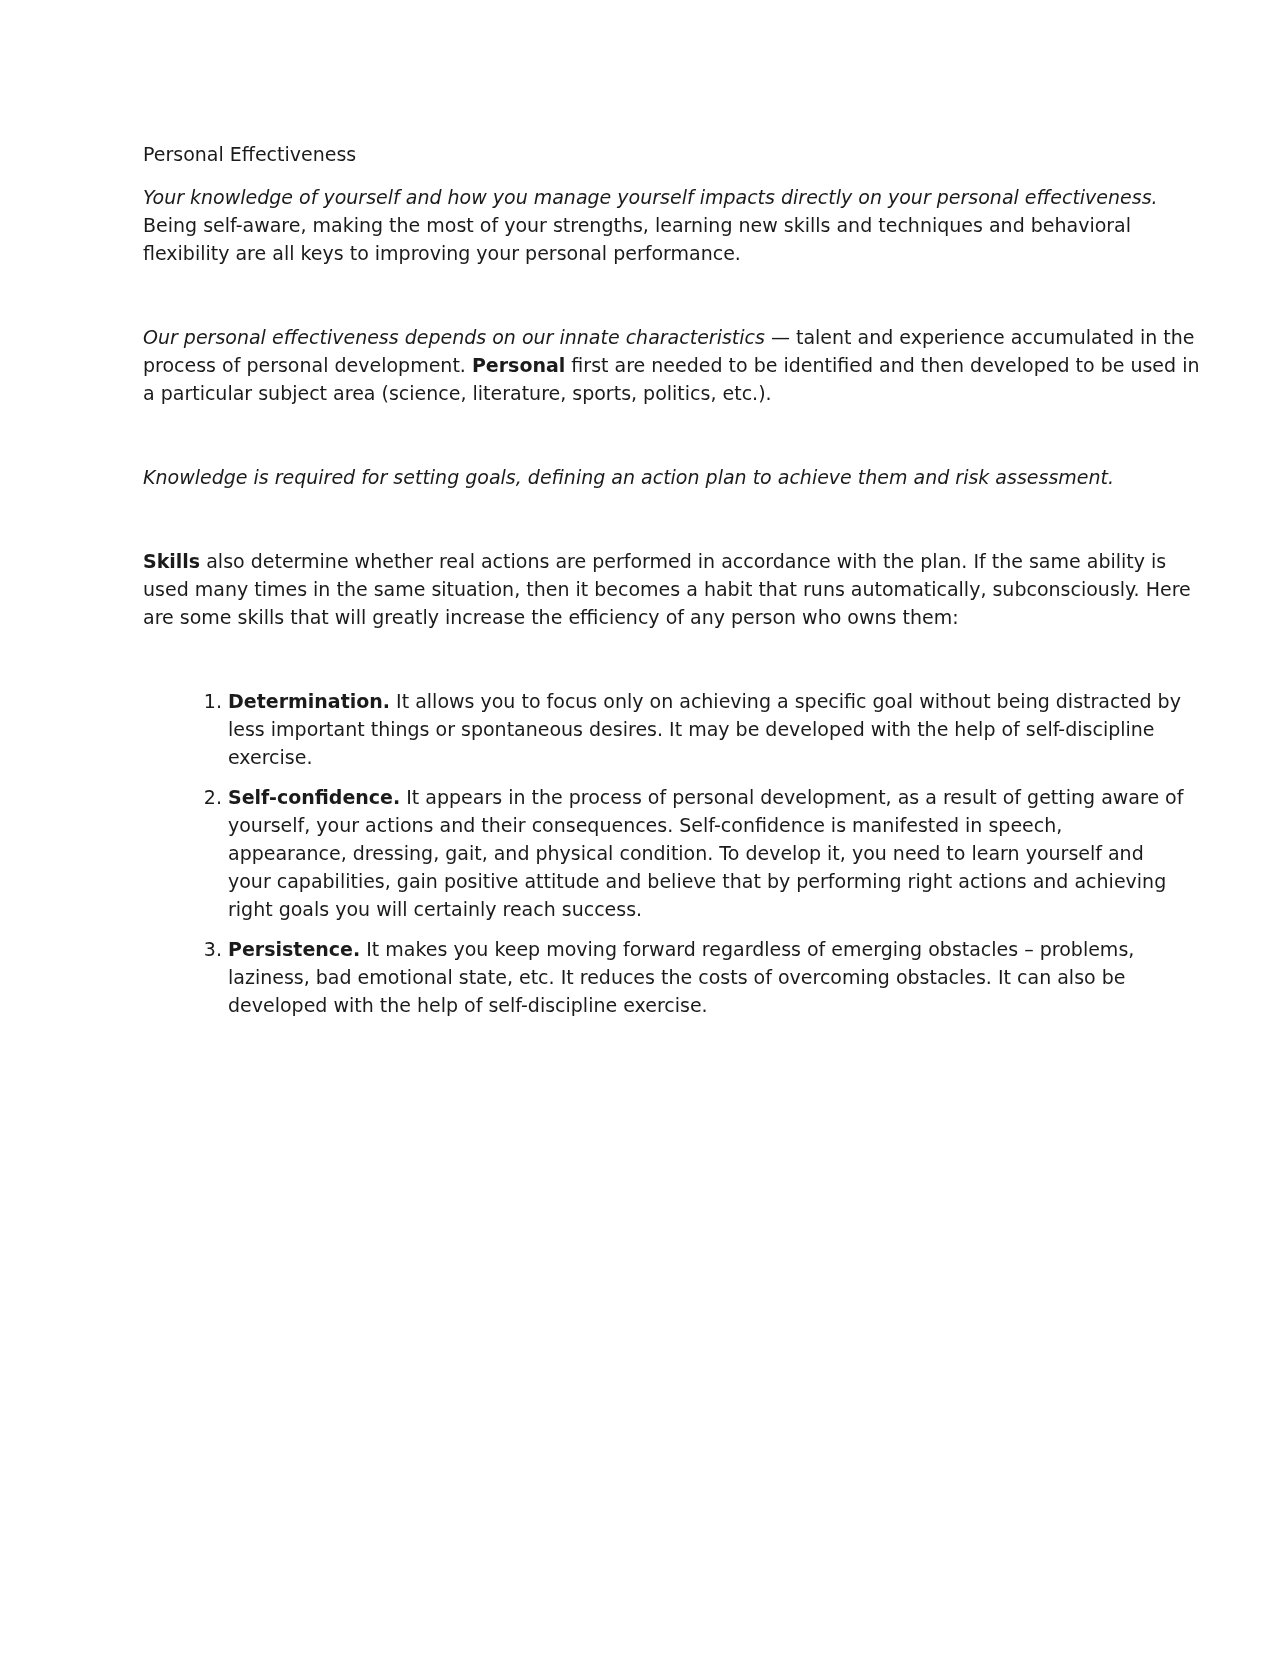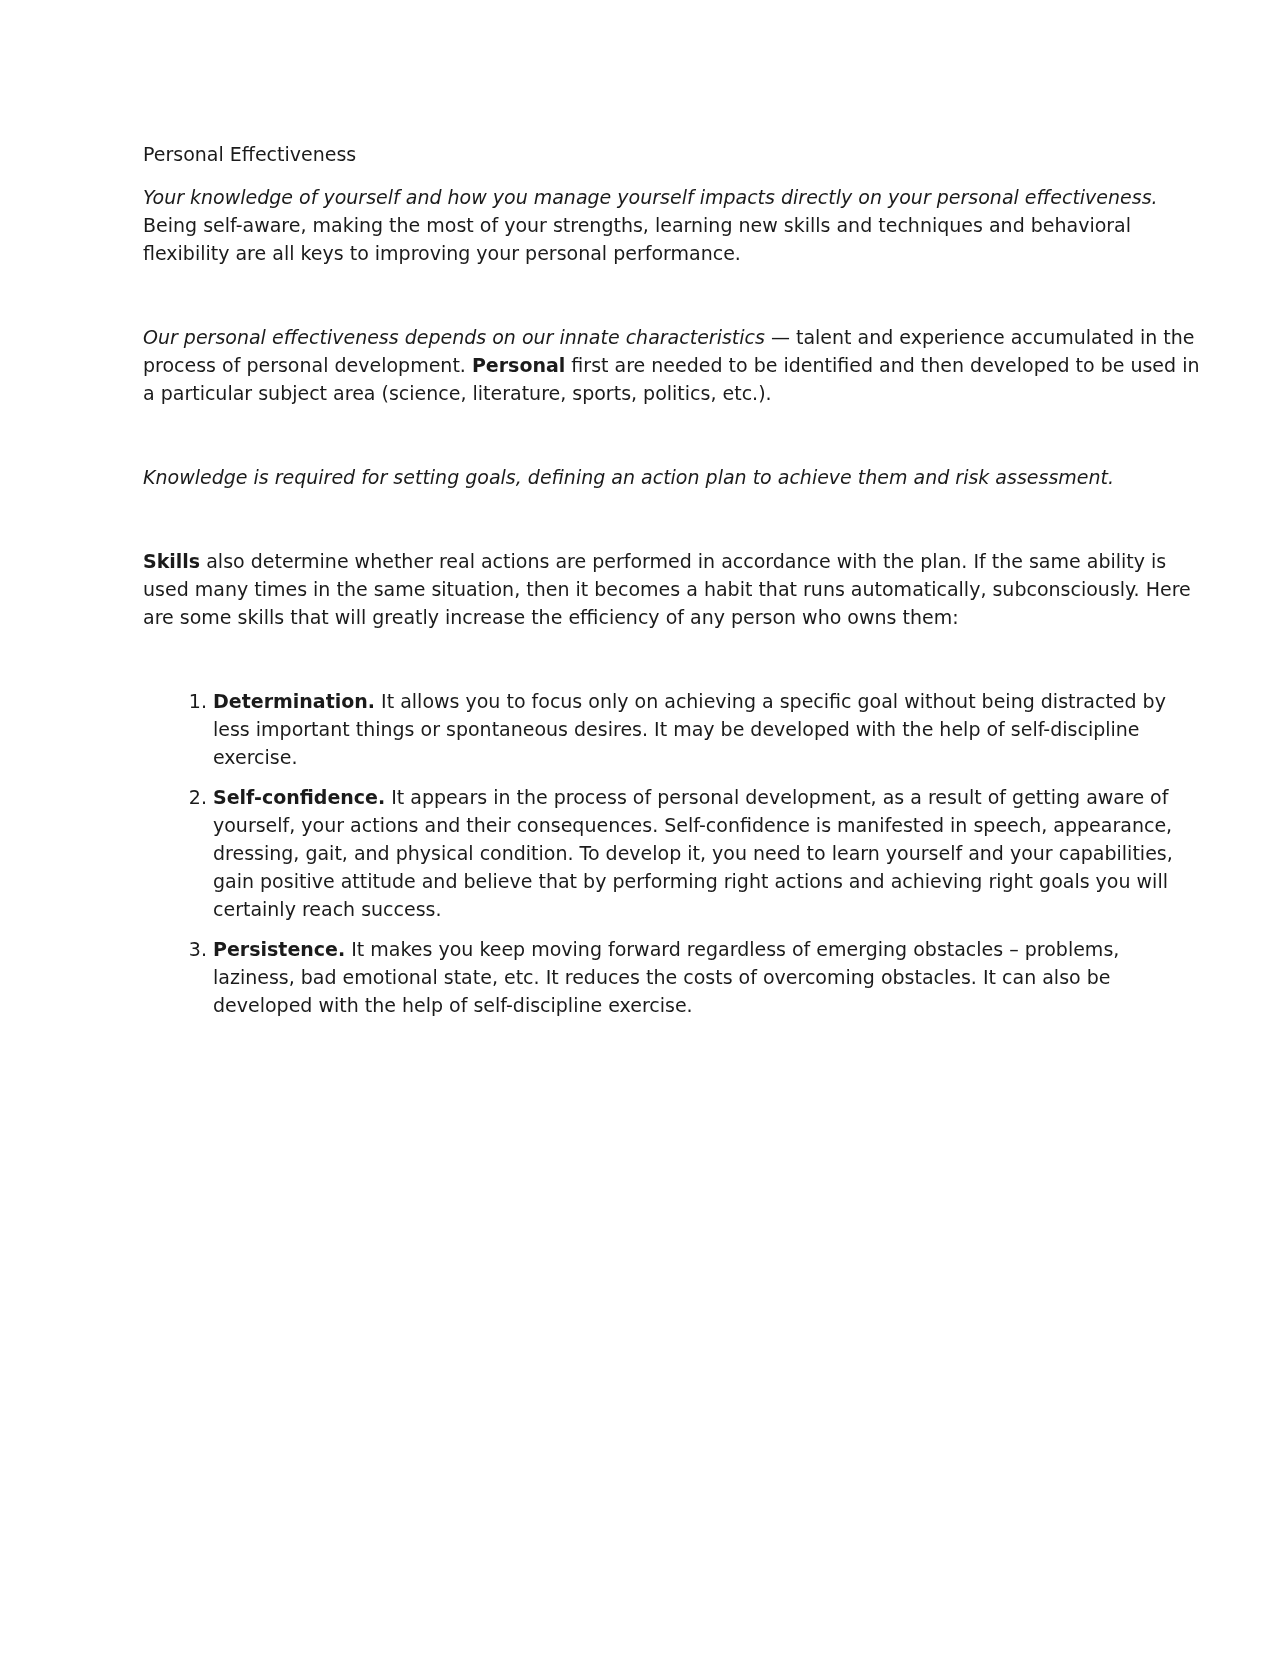--- a/index.html
+++ b/index.html
@@ -23,21 +23,21 @@
   .doc-title {
     margin: 0 0 15px 0;
     font-weight: 400;
   }
   .para {
     margin: 0 0 56px 0;
   }
   .b { font-weight: 700; }
   .i { font-style: italic; }
   ol.skills-list {
-    margin: 0;
+    margin: 15px;
     padding-left: 70px;
   }
   ol.skills-list li {
     margin: 0 0 12px 0;
     padding-left: 0;
   }
   ol.skills-list li:last-child {
     margin-bottom: 0;
   }
 </style>

